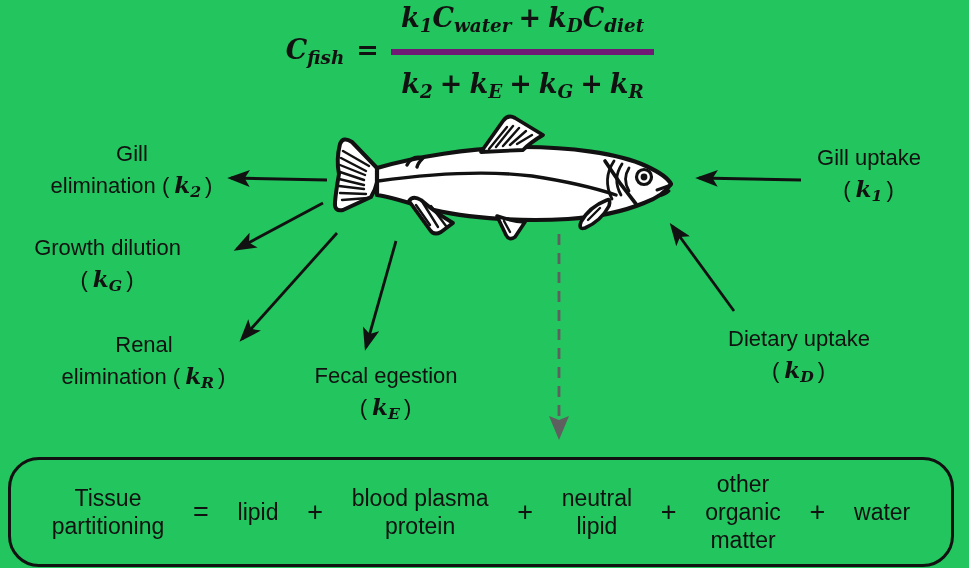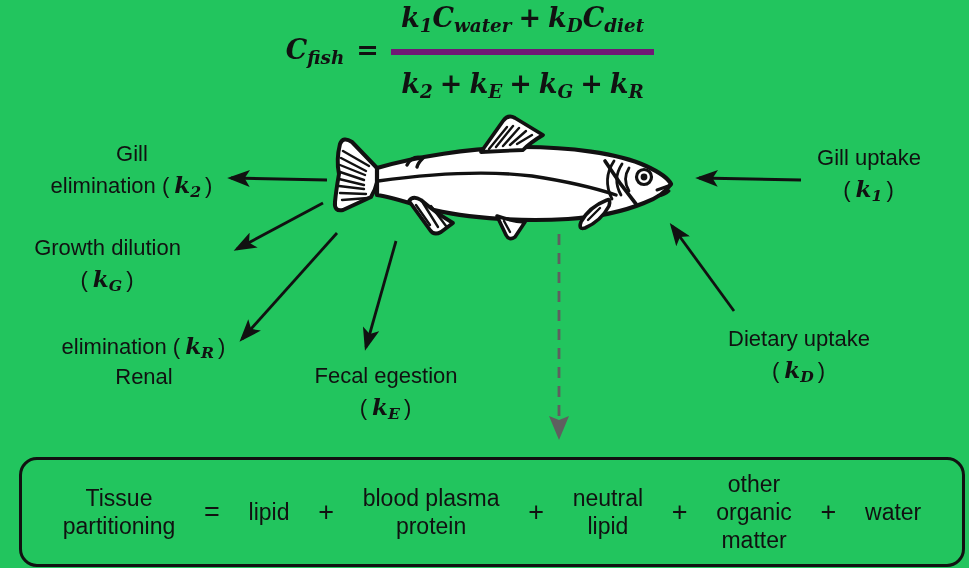--- a/index.html
+++ b/index.html
@@ -21,22 +21,22 @@
       font-style:italic;font-weight:bold;line-height:0;}
 
   
   .plabel{position:absolute;text-align:center;font-size:22px;line-height:1.38;color:#111;}
   .plabel .msym{font-family:"DejaVu Serif",serif;font-style:italic;font-weight:bold;
                 font-size:23px;margin:0 4px;}
   .plabel .paren{letter-spacing:1px;}
 
   
   .pbox{position:absolute;left:8px;top:457px;width:946px;height:110px;border:3.5px solid #111;
-        border-radius:18px;box-sizing:border-box;display:flex;align-items:center;
-        justify-content:space-evenly;padding:0 14px;font-size:23px;line-height:1.22;margin-left:11px;}
+        border-radius:31px;box-sizing:border-box;display:flex;align-items:center;
+        justify-content:space-evenly;padding:0 14px;font-size:23px;line-height:1.22;}
   .pbox .term{text-align:center;}
   .pbox .box-op{font-size:27px;padding:0 2px;}
 </style>
 </head>
 <body>
 
 <div class="stage">
 
   <div class="formula">
     <span class="lhs"><span class="vr">C</span><sub>fish</sub></span>
@@ -121,25 +121,25 @@
   </div>
 
   <div class="plabel" style="left:5px;top:233px;width:205px">
     <div>Growth dilution</div>
     <div>
       <span class="paren">(</span><span class="msym"><span class="vr">k</span><sub>G</sub></span><span class="paren">)</span>
     </div>
   </div>
 
   <div class="plabel" style="left:35px;top:330px;width:218px">
+    <div>Renal</div>
     <div>
       <span>elimination</span>
       <span class="paren">(</span><span class="msym"><span class="vr">k</span><sub>R</sub></span><span class="paren">)</span>
     </div>
-    <div>Renal</div>
   </div>
 
   <div class="plabel" style="left:290px;top:361px;width:192px">
     <div>Fecal egestion</div>
     <div>
       <span class="paren">(</span><span class="msym"><span class="vr">k</span><sub>E</sub></span><span class="paren">)</span>
     </div>
   </div>
 
   <div class="plabel" style="left:795px;top:143px;width:148px">

